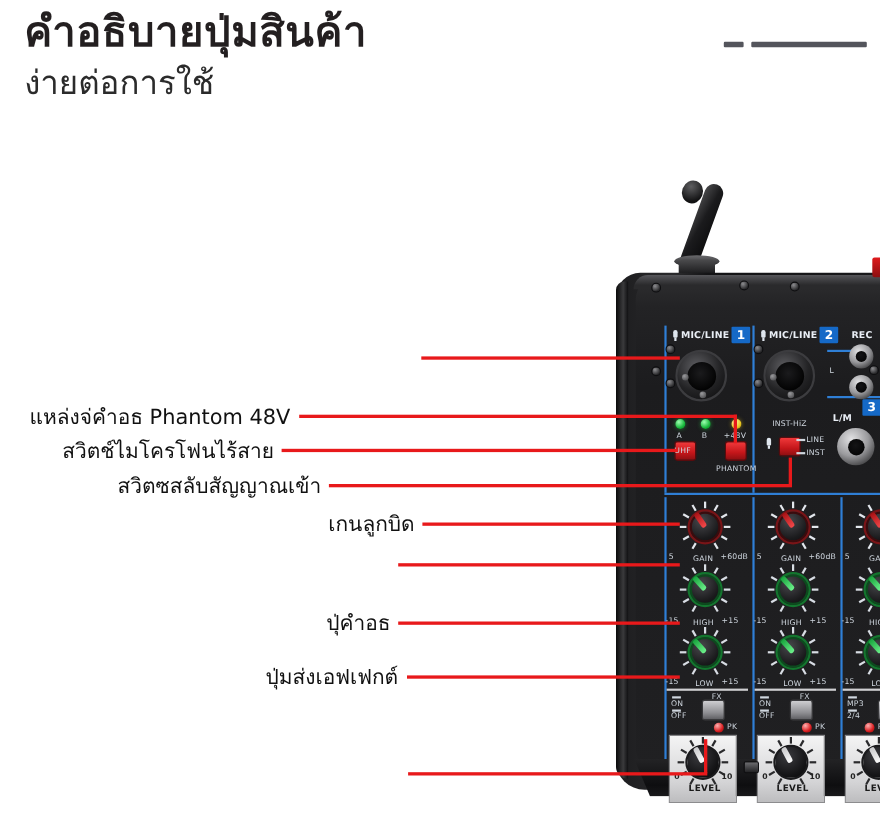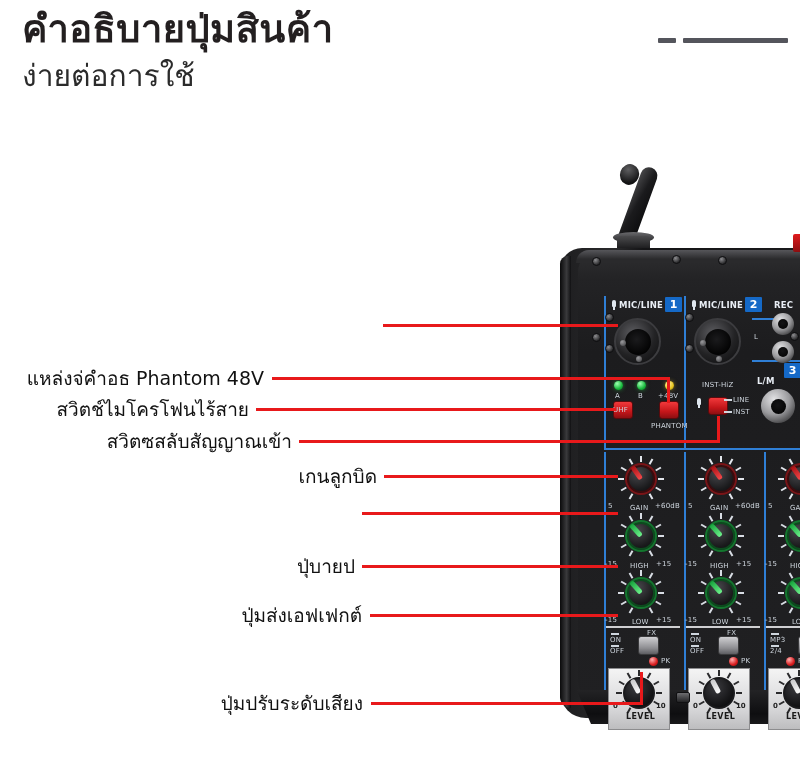--- a/index.html
+++ b/index.html
@@ -770,23 +770,22 @@
 
   <div class="label" style="right:508px;top:441px">สวิตซสลับสัญญาณเข้า</div>
   <div class="lead" style="left:299px;top:440px;width:421px"></div>
   <div class="lead-v" style="left:717px;top:416px;height:25px"></div>
 
   <div class="label" style="right:423px;top:476px">เกนลูกบิด</div>
   <div class="lead" style="left:384px;top:475px;width:234px"></div>
 
   <div class="lead" style="left:362px;top:512px;width:256px"></div>
 
-  <div class="label" style="right:445px;top:566px">ปุ่บายป</div>
+  <div class="label" style="right:445px;top:566px">ปุ่คำอธ</div>
   <div class="lead" style="left:362px;top:565px;width:256px"></div>
 
   <div class="label" style="right:438px;top:615px">ปุ่มส่งเอฟเฟกต์</div>
   <div class="lead" style="left:370px;top:614px;width:248px"></div>
 
-  <div class="label" style="right:437px;top:703px">ปุ่มปรับระดับเสียง</div>
   <div class="lead" style="left:371px;top:702px;width:272px"></div>
   <div class="lead-v" style="left:640px;top:672px;height:31px"></div>
 
 </div>
 
 </body></html>

